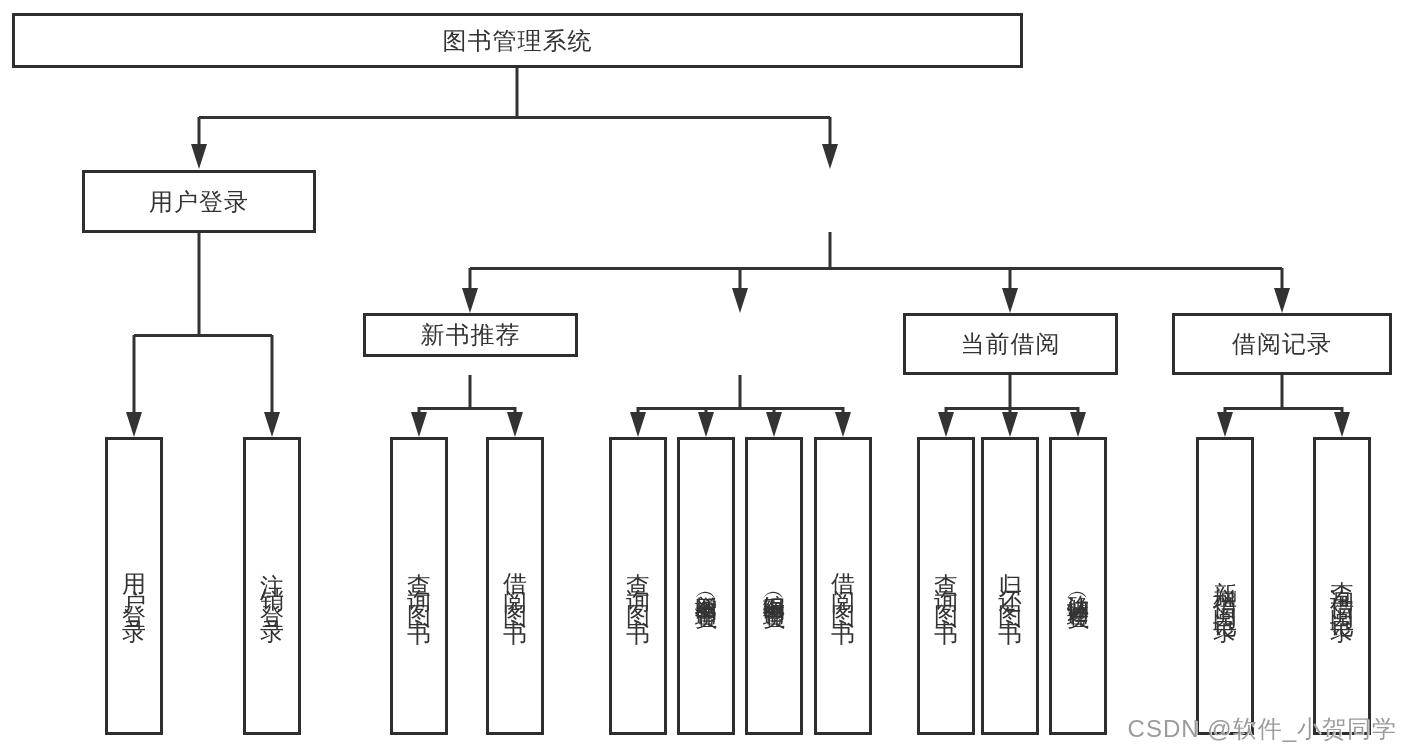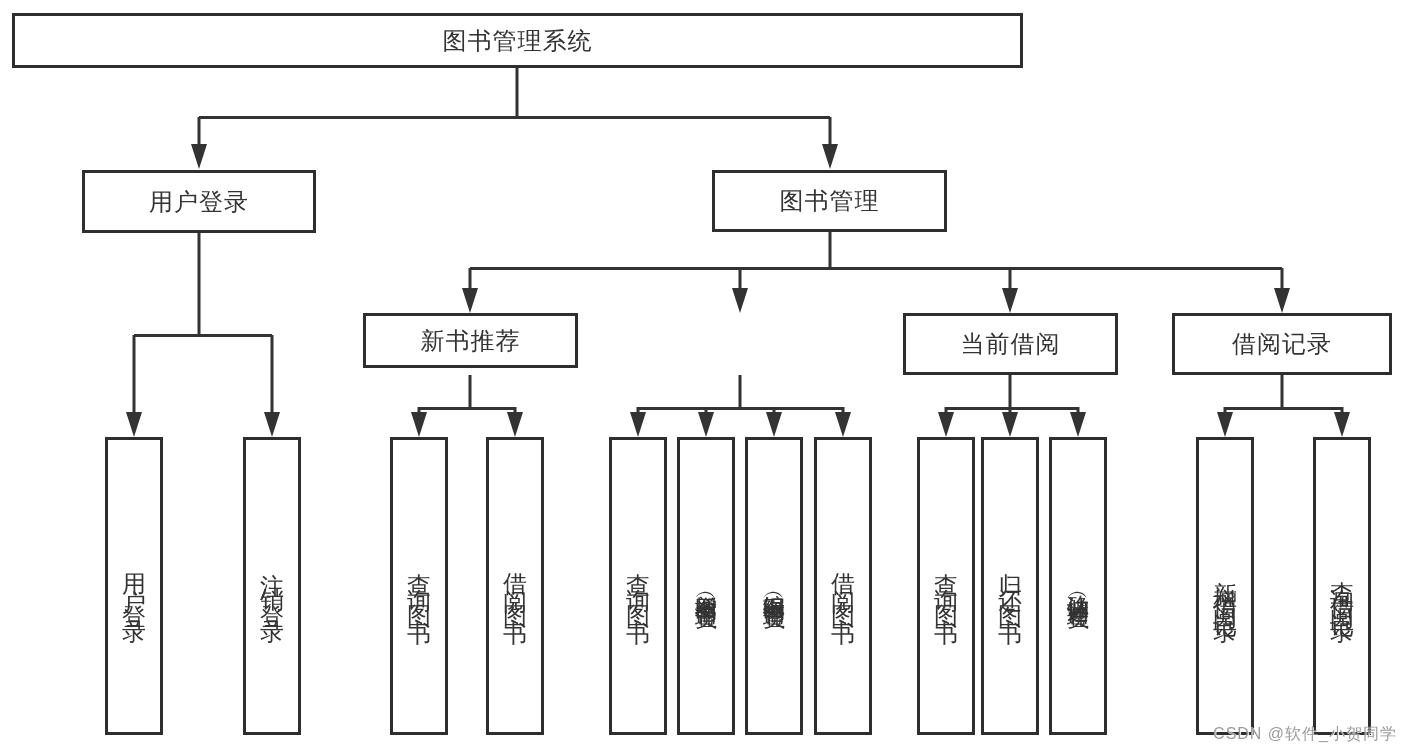--- a/index.html
+++ b/index.html
@@ -36,21 +36,21 @@
     line-height:1;
   }
   .len4{letter-spacing:16px;}
   .len6{letter-spacing:8px;}
   .len9{letter-spacing:2px;font-size:22px;}
   svg.wires{position:absolute;left:0;top:0;z-index:1;}
   .watermark{
     position:absolute;
     right:8px;
     bottom:2px;
-    font-size:16px;
+    font-size:24px;
     color:#9b9b9b;
     letter-spacing:1px;
     text-shadow:1px 1px 0 rgba(255,255,255,.85);
     z-index:3;
     margin-left:22px;
   }
 </style>
 </head>
 <body>
 
@@ -84,25 +84,22 @@
              M1217,412 h16 l-8,25 z M1334,412 h16 l-8,25 z"></path>
   </svg>
 
   <div class="node" style="left:12px;top:13px;width:1011px;height:55px;">
     <span>图书管理系统</span>
   </div>
 
   <div class="node" style="left:82px;top:170px;width:234px;height:63px;">
     <span>用户登录</span>
   </div>
-  <div class="node" style="left:712px;top:170px;width:235px;height:62px;">
-    <span>图书管理</span>
-  </div>
 
-  <div class="node" style="left:363px;top:313px;width:215px;height:55px;">
+  <div class="node" style="left:363px;top:313px;width:215px;height:44px;">
     <span>新书推荐</span>
   </div>
   <div class="node" style="left:903px;top:313px;width:215px;height:62px;justify-content:center;">
     <span>当前借阅</span>
   </div>
   <div class="node" style="left:1172px;top:313px;width:220px;height:62px;">
     <span>借阅记录</span>
   </div>
 
   <div class="node leaf" style="left:105px;">

